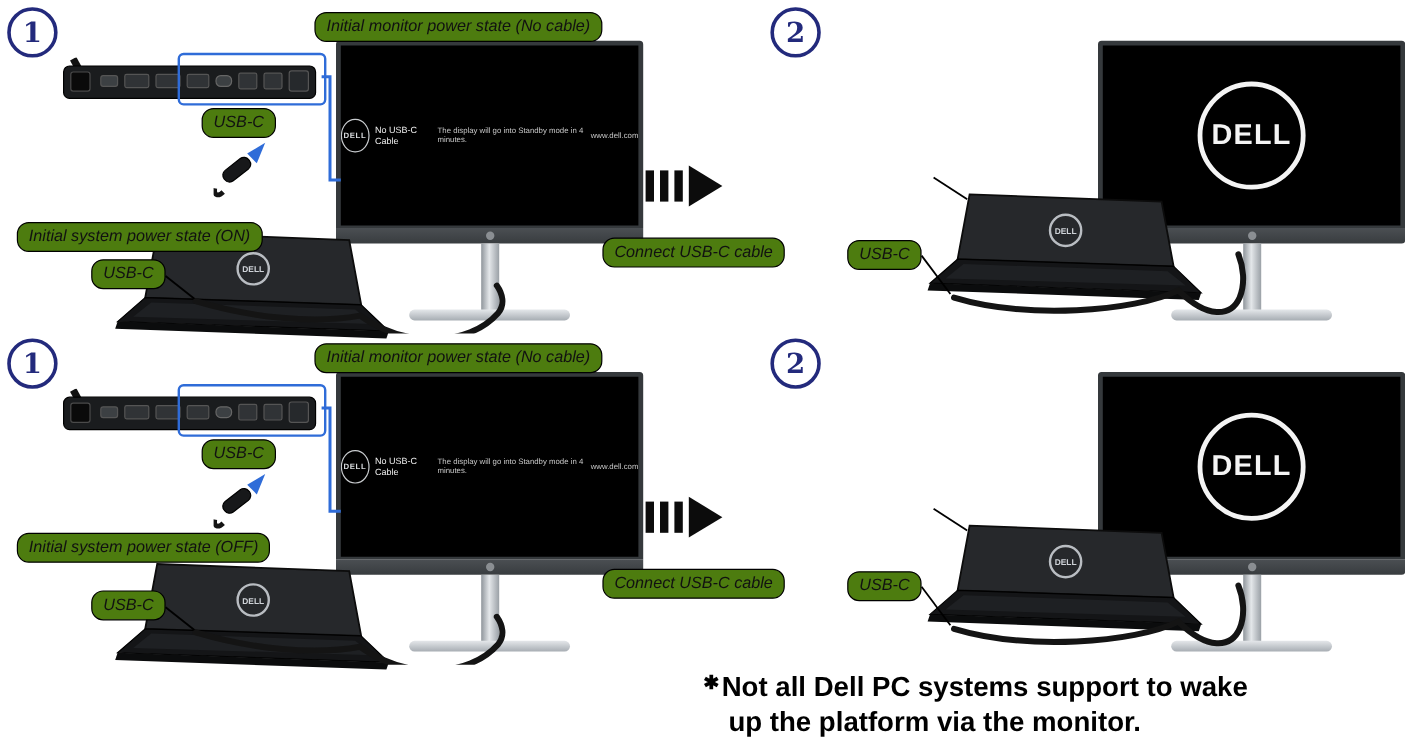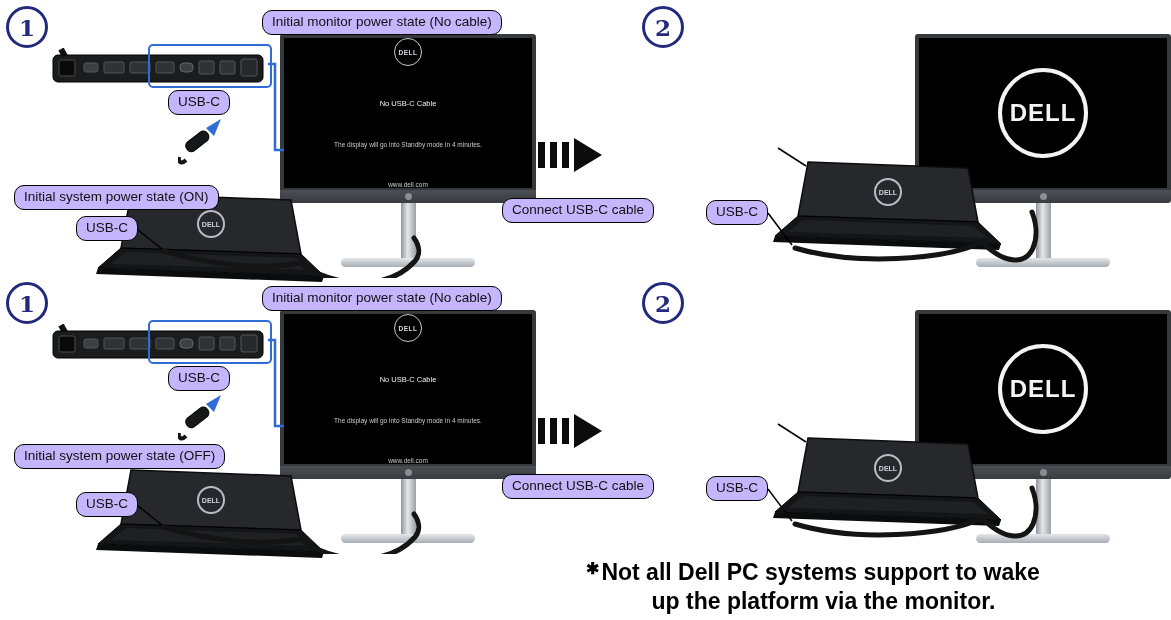--- a/index.html
+++ b/index.html
@@ -1,50 +1,50 @@
 <!DOCTYPE html>
 <html><head>
 <meta charset="utf-8">
 <style>
   html,body{margin:0;padding:0;background:#fff;}
   .canvas{position:relative;width:1171px;height:620px;background:#fff;overflow:hidden;
           font-family:"Liberation Sans",sans-serif;color:#111;}
   .row{position:absolute;left:0;width:1171px;height:276px;}
-  .callout{position:absolute;z-index:6;background:#c4b5fd;border:1.5px solid #000;border-radius:10px;
-           padding:3px 9px;font-size:13.5px;line-height:1.25;white-space:nowrap;}
+  .callout{position:absolute;z-index:6;background:#4d7c0f;border:1.5px solid #000;border-radius:10px;
+           padding:3px 9px;font-size:13.5px;line-height:1.25;white-space:nowrap;font-style:italic;}
   .step{position:absolute;z-index:6;width:36px;height:36px;border:3px solid #232a7c;border-radius:50%;
         color:#232a7c;font-size:23px;font-weight:700;display:flex;align-items:center;justify-content:center;
         font-family:"DejaVu Serif",serif;background:#fff;}
   .rowart{position:absolute;left:0;top:0;width:1171px;height:276px;z-index:4;pointer-events:none;}
   .blue-box{position:absolute;z-index:3;border:2.5px solid #2f6cd8;border-radius:5px;}
   .ports{position:absolute;z-index:2;}
   .plugicon{position:absolute;z-index:5;}
   .monitor{position:absolute;z-index:2;width:256px;}
   .mon-screen{position:relative;width:248px;height:150px;background:#000;border:4px solid #35393c;
               border-bottom-width:2px;border-radius:3px 3px 0 0;overflow:hidden;}
   .mon-chin{width:256px;height:13px;background:linear-gradient(#4b4f53,#383c3f);border-radius:0 0 3px 3px;
             display:flex;align-items:center;justify-content:center;}
   .chin-logo{width:7px;height:7px;border-radius:50%;background:#8a8e92;}
   .mon-neck{width:15px;height:56px;margin:0 auto;background:linear-gradient(90deg,#8f959b,#e4e7ea 45%,#9aa0a6);}
   .mon-base{width:134px;height:9px;margin:-1px auto 0;border-radius:5px;background:linear-gradient(#e4e7ea,#a7adb3);}
-  .standby{position:absolute;inset:0;display:flex;flex-direction:column;align-items:center;justify-content:space-between;gap:5px;}
+  .standby{position:absolute;inset:0;display:flex;flex-direction:row;align-items:center;justify-content:flex-start;gap:5px;}
   .sb-logo{width:26px;height:26px;border:1.5px solid #c9cccf;border-radius:50%;display:flex;align-items:center;
            justify-content:center;font-size:6.5px;font-weight:700;color:#dadde0;letter-spacing:.5px;}
   .sb-line1{font-size:7.5px;color:#f0f0f0;}
   .sb-line{font-size:6.5px;color:#c9c9c9;}
   .on-wrap{position:absolute;inset:0;display:flex;align-items:center;justify-content:center;}
   .on-circle{width:82px;height:82px;border:4px solid #f4f4f4;border-radius:50%;display:flex;align-items:center;
              justify-content:center;font-size:24px;font-weight:700;color:#f4f4f4;letter-spacing:1px;}
   .laptop{position:absolute;z-index:2;}
   .arrow{position:absolute;z-index:5;display:flex;align-items:center;}
   .arrow .b{width:7px;height:26px;background:#0c0c0c;margin-right:5px;}
   .arrow .tri{width:0;height:0;border-left:28px solid #0c0c0c;border-top:17px solid transparent;border-bottom:17px solid transparent;}
   .note{position:absolute;left:586px;top:558px;z-index:6;font-size:23px;font-weight:700;line-height:1.28;color:#000;}
   .note .star{font-size:16px;vertical-align:6px;margin-right:2px;}
-  .note .l2{padding-left:21px;text-align:center;}
+  .note .l2{padding-left:21px;}
 </style>
 </head>
 <body>
 
 <div class="canvas">
 
   <section class="row" style="top:2px">
 
     <svg class="rowart" viewBox="0 0 1171 276">
       <polyline points="268,62 275,62 275,148 284,148" fill="none" stroke="#2f6cd8" stroke-width="2.5"></polyline>

